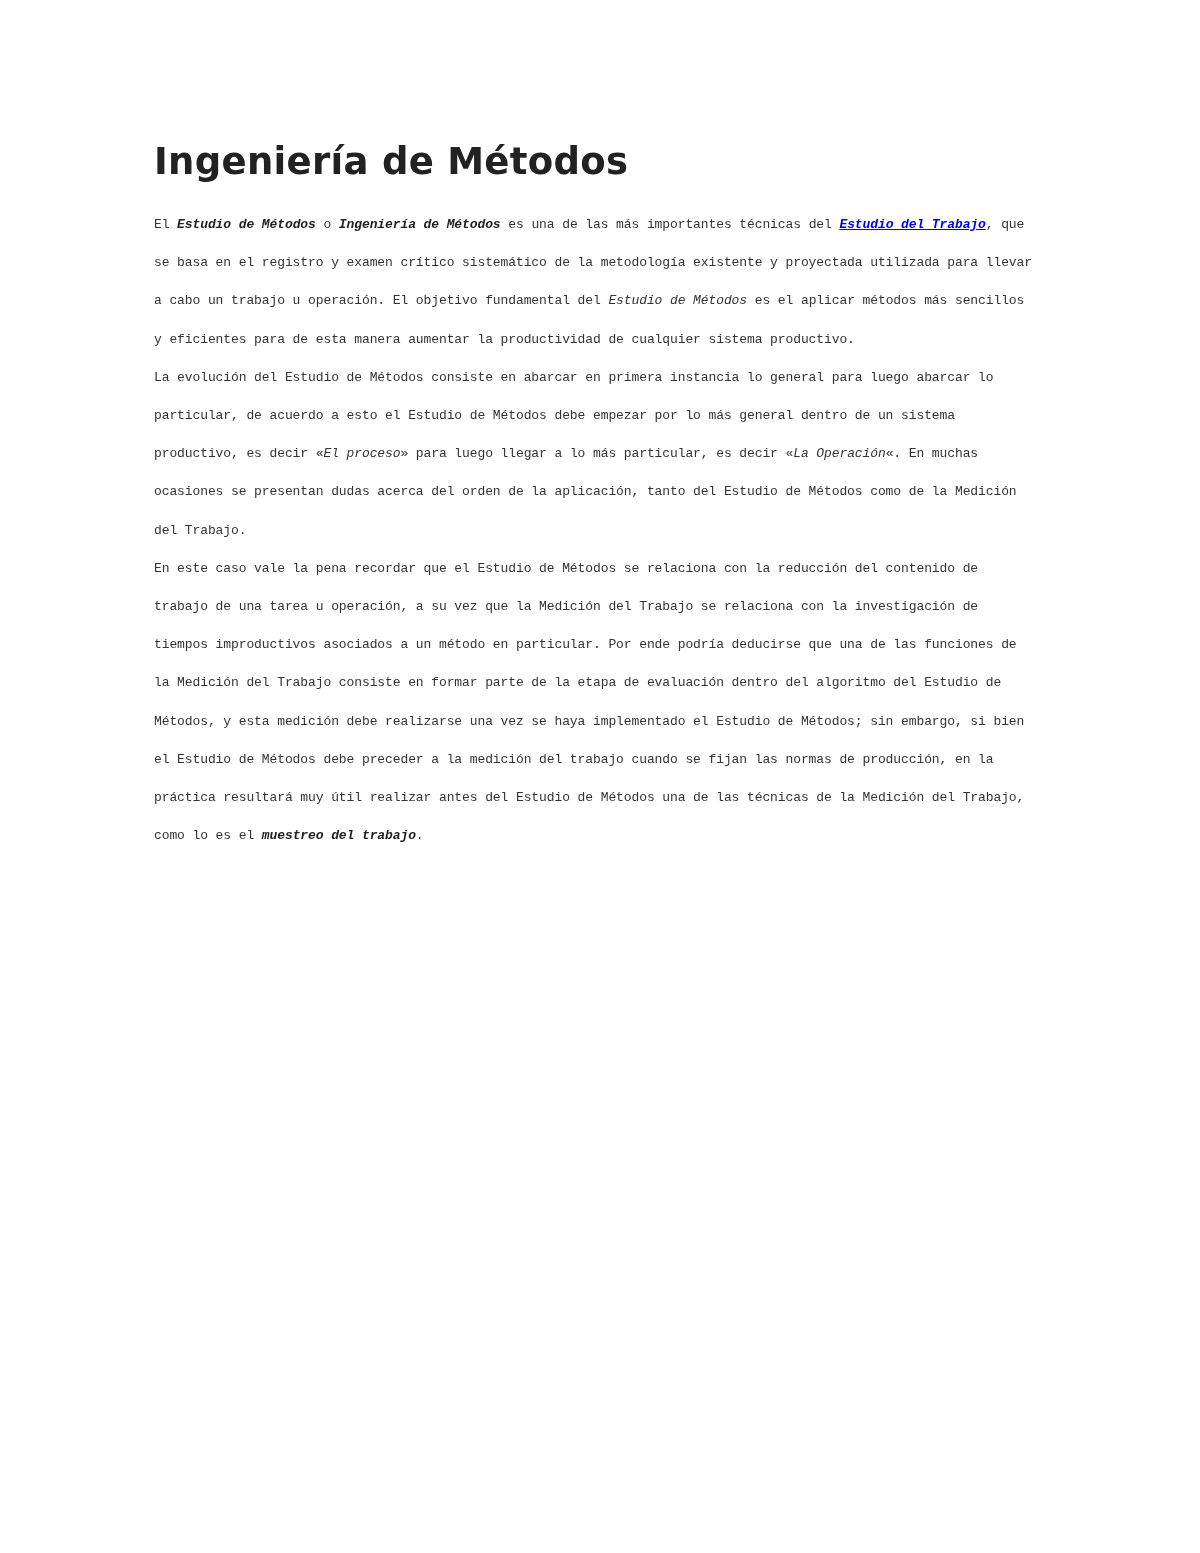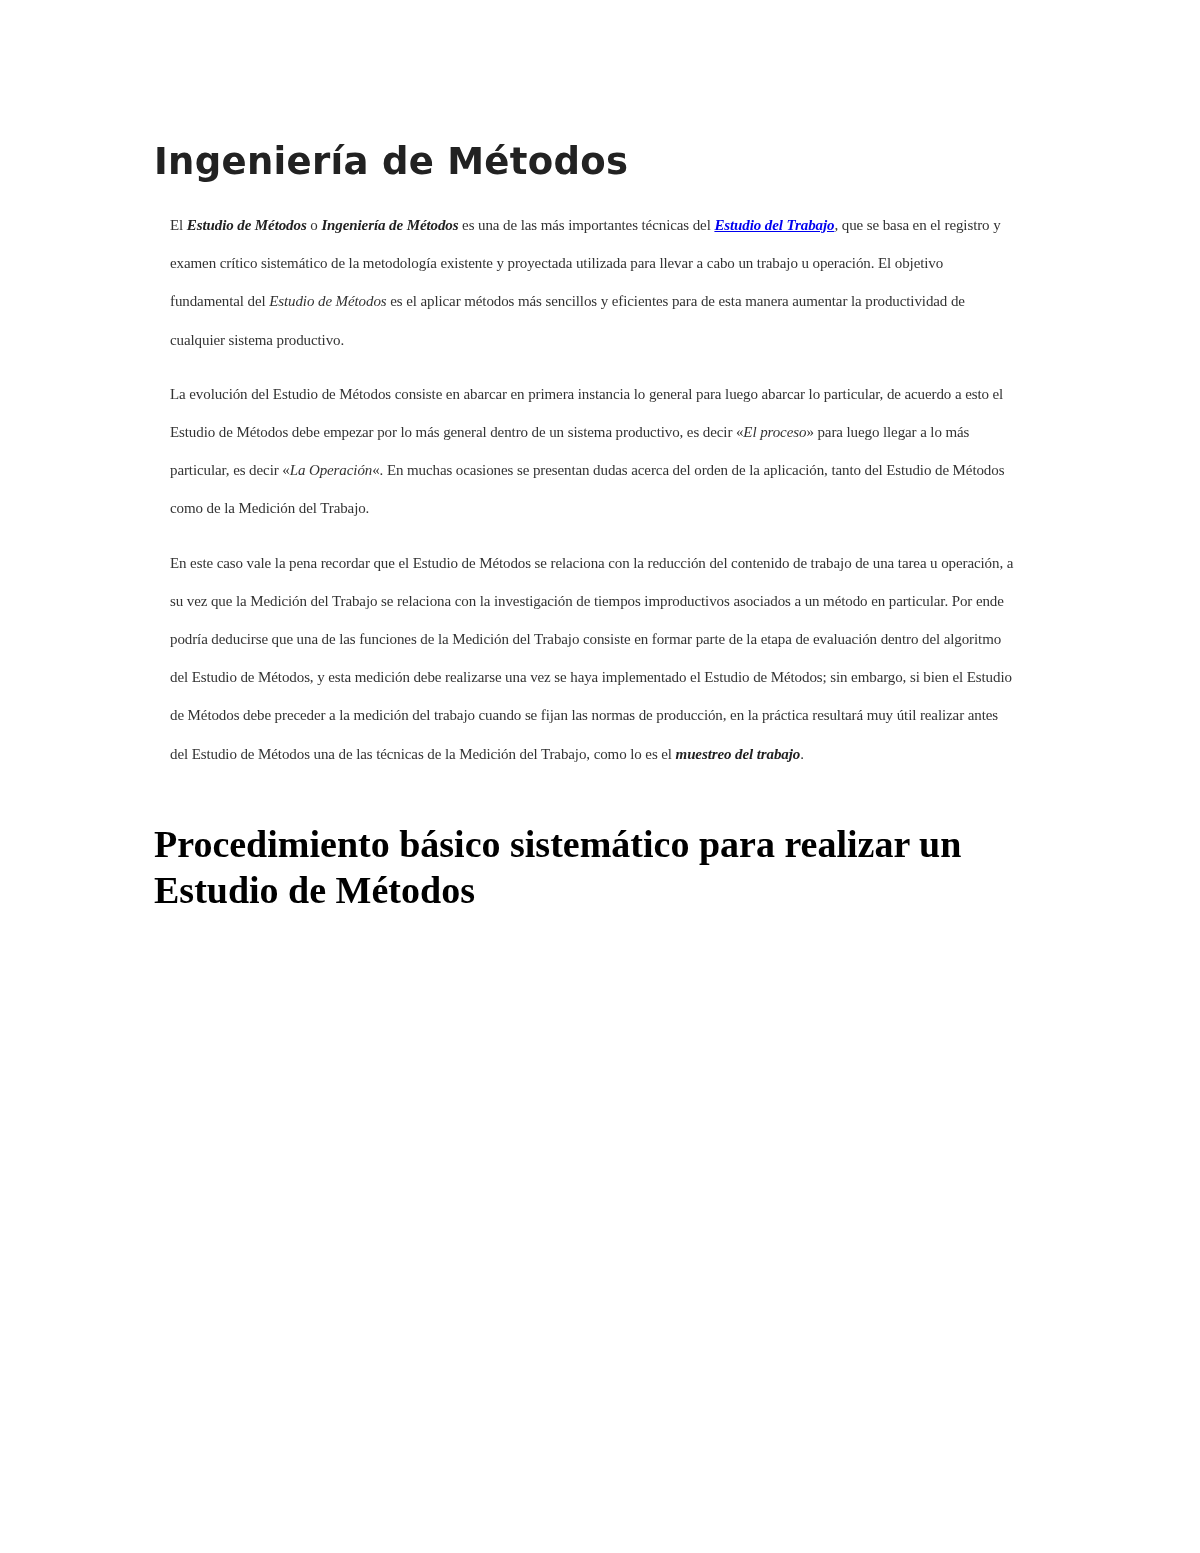--- a/index.html
+++ b/index.html
@@ -22,25 +22,25 @@
     .h1 {
       font-family: "DejaVu Sans", sans-serif;
       font-weight: bold;
       font-size: 37px;
       color: #222222;
       margin: 0 0 20px 0;
       line-height: 48px;
       letter-spacing: 0.3px;
     }
     .body-text {
-      font-family: Liberation Serif, serif;
-      font-size: 15px;
+      font-family: Liberation Mono, monospace;
+      font-size: 13px;
       color: #333333;
       line-height: 38.2px;
-      margin: 16px;
+      margin: 0;
       letter-spacing: -0.1px;
     }
     .bi {
       font-weight: bold;
       font-style: italic;
       color: #222222;
     }
     .it {
       font-style: italic;
     }
@@ -65,14 +65,13 @@
 
 <div class="page">
   <h1 class="h1">Ingeniería de Métodos</h1>
 
   <p class="body-text"><span>El </span><span class="bi">Estudio de Métodos</span><span> o </span><span class="bi">Ingeniería de Métodos</span><span> es una de las más importantes técnicas del </span><a class="link">Estudio del Trabajo</a><span>, que se basa en el registro y examen crítico sistemático de la metodología existente y proyectada utilizada para llevar a cabo un trabajo u operación. El objetivo fundamental del </span><span class="it">Estudio de Métodos</span><span> es el aplicar métodos más sencillos y eficientes para de esta manera aumentar la productividad de cualquier sistema productivo.</span></p>
 
   <p class="body-text"><span>La evolución del Estudio de Métodos consiste en abarcar en primera instancia lo general para luego abarcar lo particular, de acuerdo a esto el Estudio de Métodos debe empezar por lo más general dentro de un sistema productivo, es decir «</span><span class="it">El proceso</span><span>» para luego llegar a lo más particular, es decir «</span><span class="it">La Operación</span><span>«. En muchas ocasiones se presentan dudas acerca del orden de la aplicación, tanto del Estudio de Métodos como de la Medición del Trabajo.</span></p>
 
   <p class="body-text"><span>En este caso vale la pena recordar que el Estudio de Métodos se relaciona con la reducción del contenido de trabajo de una tarea u operación, a su vez que la Medición del Trabajo se relaciona con la investigación de tiempos improductivos asociados a un método en particular. Por ende podría deducirse que una de las funciones de la Medición del Trabajo consiste en formar parte de la etapa de evaluación dentro del algoritmo del Estudio de Métodos, y esta medición debe realizarse una vez se haya implementado el Estudio de Métodos; sin embargo, si bien el Estudio de Métodos debe preceder a la medición del trabajo cuando se fijan las normas de producción, en la práctica resultará muy útil realizar antes del Estudio de Métodos una de las técnicas de la Medición del Trabajo, como lo es el </span><span class="bi">muestreo del trabajo</span><span>.</span></p>
 
-  <h2 class="h2">Procedimiento básico sistemático para realizar un Estudio de Métodos</h2>
 </div>
 
 </body></html>

